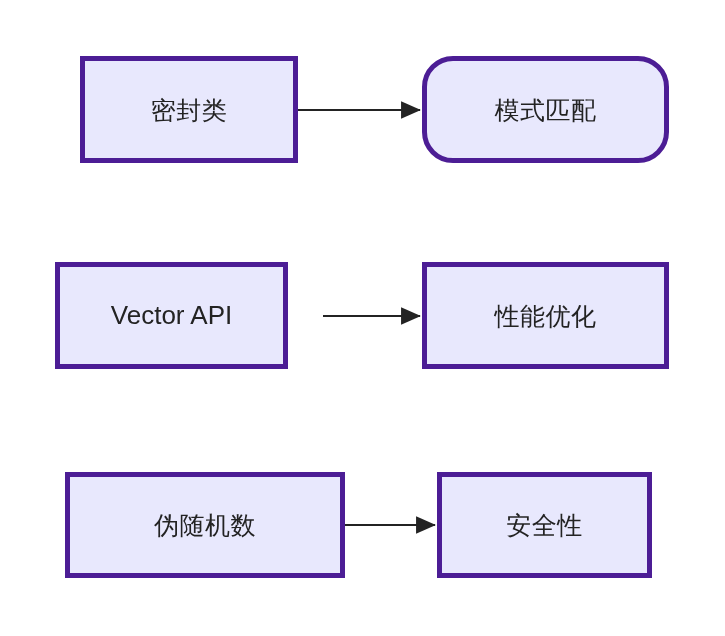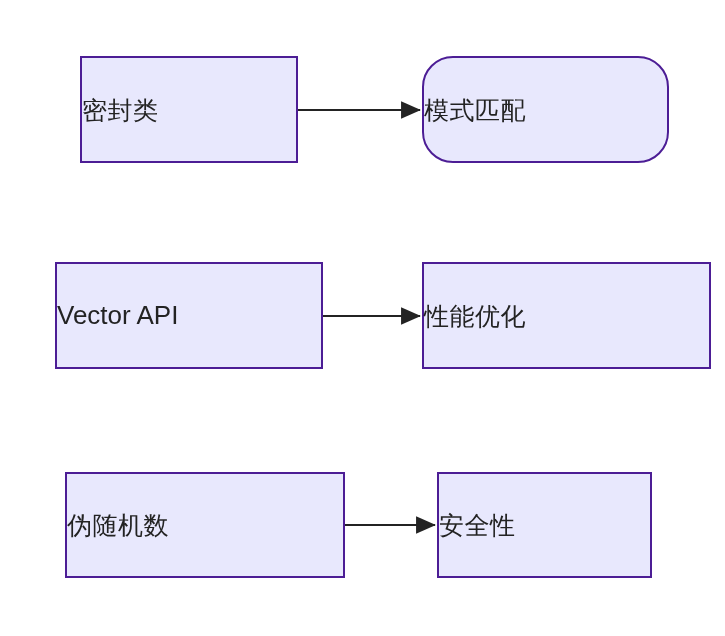--- a/index.html
+++ b/index.html
@@ -16,23 +16,24 @@
   #diagram-canvas {
     position: relative;
     width: 725px;
     height: 636px;
     background: #ffffff;
   }
   .node-box {
     position: absolute;
     box-sizing: border-box;
     background: #e8e8fd;
-    border: 2px solid #4c1d95;
+    border: 5px solid #4c1d95;
     display: flex;
     align-items: center;
+    justify-content: center;
     color: #232323;
     font-size: 25px;
     line-height: 1.2;
     letter-spacing: 0.5px;
     white-space: nowrap;
   }
   .node-box.latin {
     font-size: 26px;
     letter-spacing: 0px;
   }
@@ -65,25 +66,25 @@
   </svg>
 
   <div class="node-box" style="left:80px; top:56px; width:218px; height:107px;">
     <span>密封类</span>
   </div>
 
   <div class="node-box" style="left:422px; top:56px; width:247px; height:107px;border-radius:31px;">
     <span>模式匹配</span>
   </div>
 
-  <div class="node-box latin" style="left:55px; top:262px; width:268px; height:107px;">
+  <div class="node-box latin" style="left:55px; top:262px; width:233px; height:107px;">
     <span>Vector API</span>
   </div>
 
-  <div class="node-box" style="left:422px; top:262px; width:289px; height:107px;">
+  <div class="node-box" style="left:422px; top:262px; width:247px; height:107px;">
     <span>性能优化</span>
   </div>
 
   <div class="node-box" style="left:65px; top:472px; width:280px; height:106px;">
     <span>伪随机数</span>
   </div>
 
   <div class="node-box" style="left:437px; top:472px; width:215px; height:106px;">
     <span>安全性</span>
   </div>

